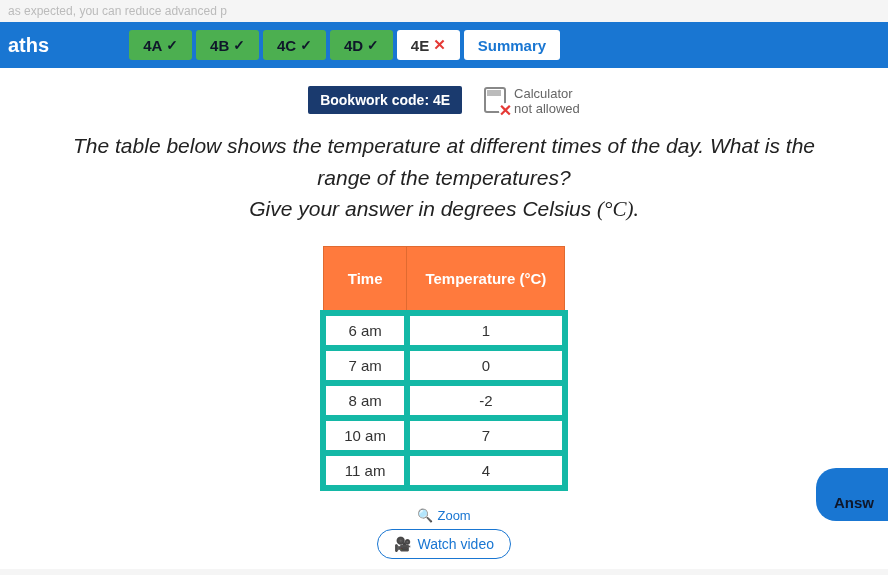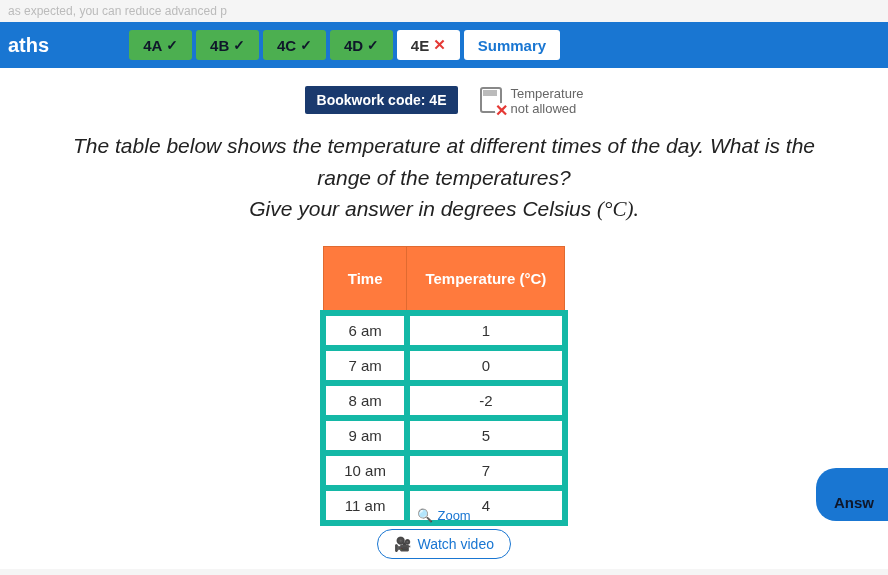--- a/index.html
+++ b/index.html
@@ -195,21 +195,21 @@
 
   <div class="meta-row">
     <div class="bookwork">Bookwork code: 4E</div>
     <div class="calc-note">
       <span class="calc-icon">
         <span class="calc-body"></span>
           <span class="calc-scr"></span>
           <span class="calc-x">✕</span>
       </span>
       <span>
-        <div>Temperature</div>
+        <div>Calculator</div>
         <div>not allowed</div>
       </span>
     </div>
   </div>
 
   <div class="question">
     <div>The table below shows the temperature at different times of the day. What is the</div>
     <div>range of the temperatures?</div>
     <div>
       <span>Give your answer in degrees Celsius </span><span class="unit">(°C).</span>
@@ -231,24 +231,20 @@
           </tr>
           <tr>
             <td>7 am</td>
             <td>0</td>
           </tr>
           <tr>
             <td>8 am</td>
             <td>-2</td>
           </tr>
           <tr>
-            <td>9 am</td>
-            <td>5</td>
-          </tr>
-          <tr>
             <td>10 am</td>
             <td>7</td>
           </tr>
           <tr>
             <td>11 am</td>
             <td>4</td>
           </tr>
         </tbody>
     </table>
   </div>

